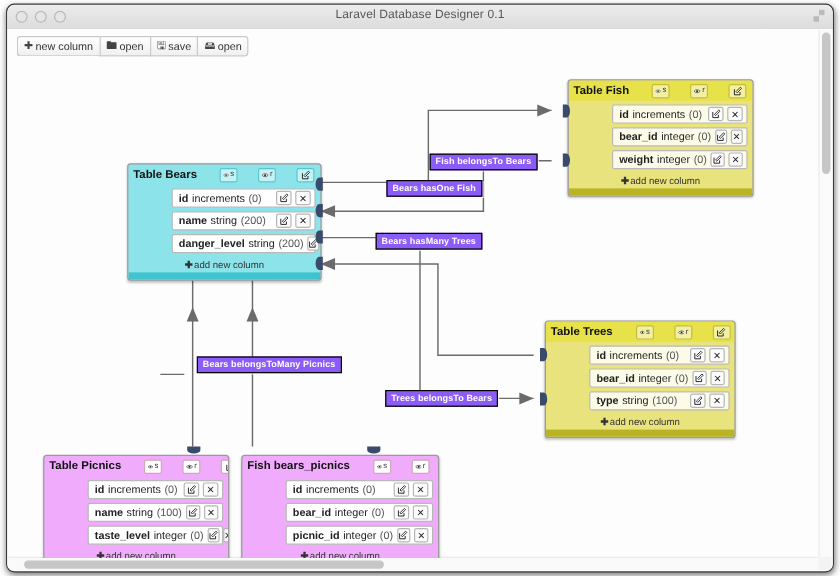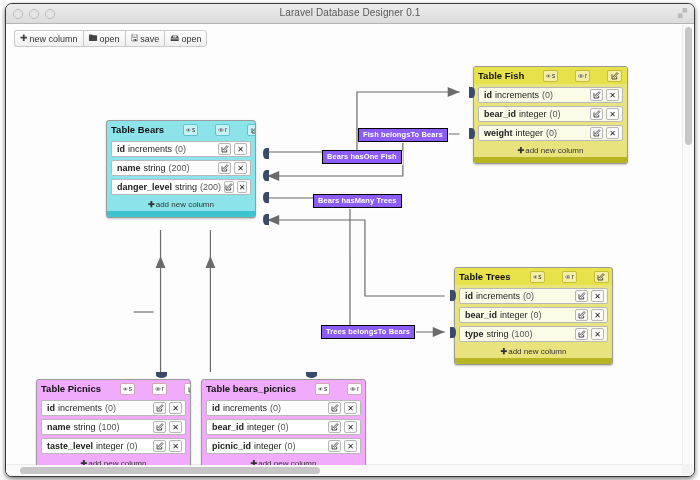--- a/index.html
+++ b/index.html
@@ -118,21 +118,21 @@
     gap: 1px;
     min-width: 15px; height: 12px;
     padding: 0 2px;
     font-size: 6.5px; color: #333;
     background: rgba(255,255,255,.72);
     border: 1px solid rgba(0,0,0,.22);
     border-radius: 2px;
     cursor: pointer;
   }
   .hbtn svg { display:block; }
-  .rows { padding: 3px 4px 0 4px; }
+  .rows { padding: 3px 4px 0 4px; margin-left: 32px; }
   .row {
     display: flex; align-items: center;
     height: 16px;
     margin-bottom: 3px;
     padding: 0 3px 0 5px;
     background: #ffffff;
     border: 1px solid #b9b9b9;
     border-radius: 2px;
     font-size: 9px;
     color: #222;
@@ -377,21 +377,21 @@
           </div>
           <div class="addrow">
             <span class="plus">✚</span>
             <span>add new column</span>
           </div>
           <div class="tfoot"></div>
         </div>
         <span class="nub left" style="left:463px; top:63px;"></span>
         <span class="nub left" style="left:463px; top:104px;"></span>
 
-        <div class="tbox c-cyan" style="left:100px; top:96px; width:150px;">
+        <div class="tbox c-cyan" style="left:100px; top:112px; width:162px;">
           <div class="thead">
             <span class="tname">Table Bears</span>
             <span class="hbtn">
               <svg width="8" height="6" viewBox="0 0 16 10">
                 <path d="M1 5 C4 0.5, 12 0.5, 15 5 C12 9.5, 4 9.5, 1 5 Z" fill="#fff" stroke="#222" stroke-width="1.4"></path>
                 <circle cx="8" cy="5" r="2.2" fill="#222"></circle>
               </svg>
                 <span>s</span>
             </span>
             <span class="hbtn">
@@ -621,21 +621,21 @@
           </div>
           <div class="addrow">
             <span class="plus">✚</span>
             <span>add new column</span>
           </div>
 
         </div>
 
         <div class="tbox c-pink" style="left:195px; top:355px; width:165px;">
           <div class="thead">
-            <span class="tname">Table bears_picnics</span>
+            <span class="tname">Fish bears_picnics</span>
             <span class="hbtn">
               <svg width="8" height="6" viewBox="0 0 16 10">
                 <path d="M1 5 C4 0.5, 12 0.5, 15 5 C12 9.5, 4 9.5, 1 5 Z" fill="#fff" stroke="#222" stroke-width="1.4"></path>
                 <circle cx="8" cy="5" r="2.2" fill="#222"></circle>
               </svg>
                 <span>s</span>
             </span>
             <span class="hbtn">
               <svg width="8" height="6" viewBox="0 0 16 10">
                 <path d="M1 5 C4 0.5, 12 0.5, 15 5 C12 9.5, 4 9.5, 1 5 Z" fill="#fff" stroke="#222" stroke-width="1.4"></path>
@@ -701,20 +701,21 @@
             <span class="plus">✚</span>
             <span>add new column</span>
           </div>
 
         </div>
 
         <div class="rel" style="left:352px; top:104px;">Fish belongsTo Bears</div>
         <div class="rel" style="left:316px; top:126px;">Bears hasOne Fish</div>
         <div class="rel" style="left:307px; top:170px;">Bears hasMany Trees</div>
         <div class="rel" style="left:315px; top:301px;">Trees belongsTo Bears</div>
+        <div class="rel" style="left:158px; top:273px;">Bears belongsToMany Picnics</div>
 
       </div>
 
       <div class="vscroll">
         <div class="vthumb"></div>
       </div>
       <div class="hscroll">
         <div class="hthumb"></div>
       </div>
       <div class="corner"></div>

